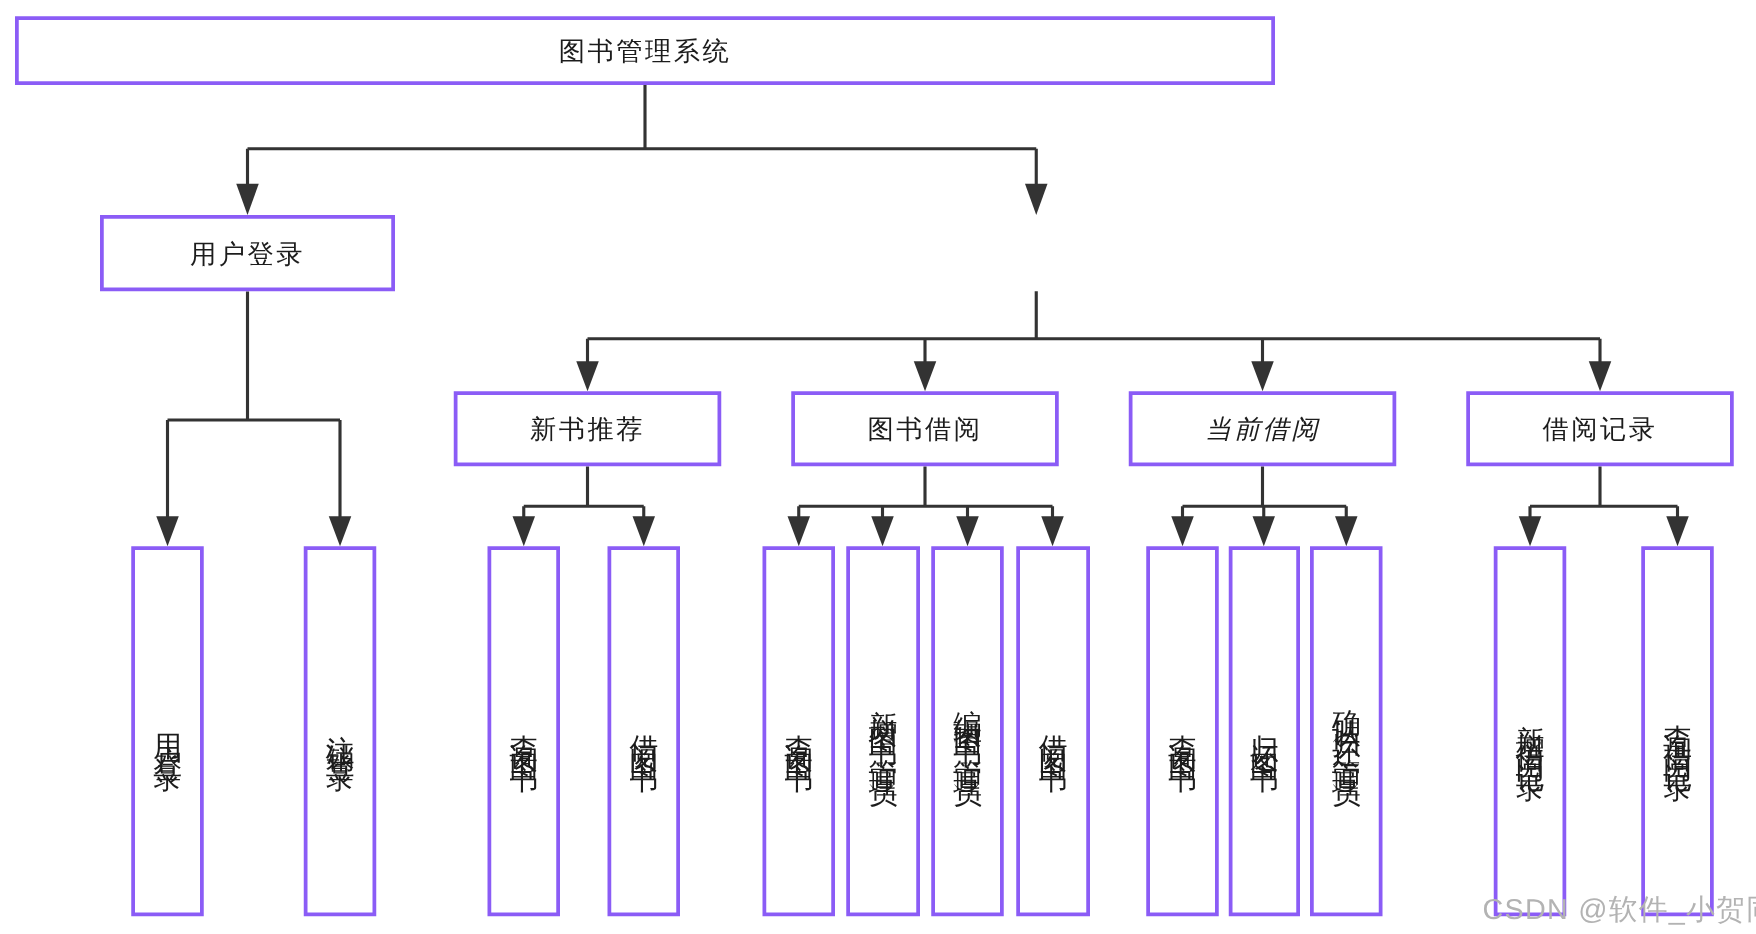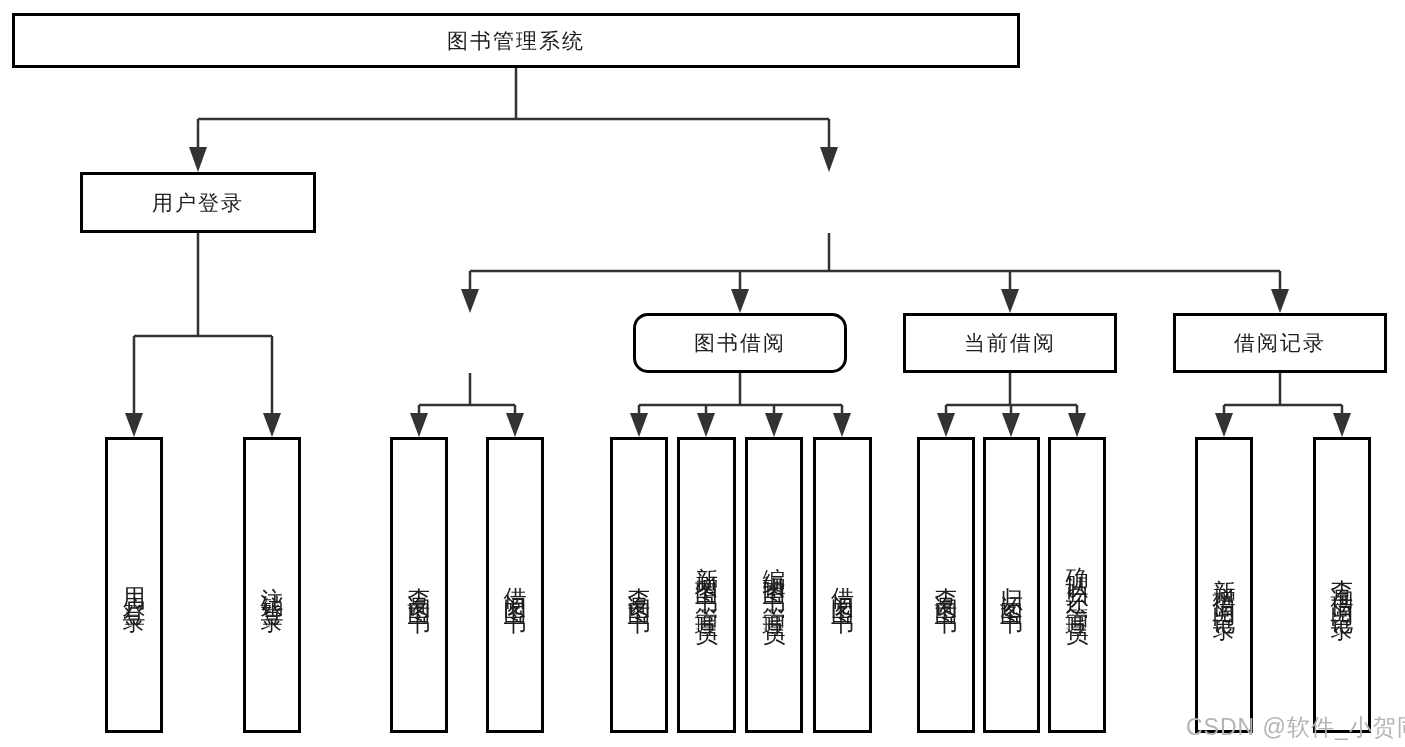--- a/index.html
+++ b/index.html
@@ -7,21 +7,21 @@
     position:relative;
     width:1405px;height:747px;
     background:#ffffff;
     font-family:"Liberation Sans","DejaVu Sans",sans-serif;
     overflow:hidden;
   }
   .wires{position:absolute;left:0;top:0;width:1405px;height:747px;pointer-events:none;}
   .box{
     position:absolute;
     box-sizing:border-box;
-    border:3px solid #000000;
+    border:3px solid #8b5cf6;
     background:#ffffff;
     color:#1c1c1c;
     display:flex;align-items:center;justify-content:center;
   }
   .hbox span{
     font-size:21px;
     letter-spacing:2px;
     white-space:nowrap;
   }
   .vbox span{
@@ -87,24 +87,27 @@
   </svg>
 
   <div class="box hbox" style="left:12px;top:13px;width:1008px;height:55px;">
     <span>图书管理系统</span>
   </div>
 
   <div class="box hbox" style="left:80px;top:172px;width:236px;height:61px;">
     <span>用户登录</span>
   </div>
 
-  <div class="box hbox" style="left:633px;top:313px;width:214px;height:60px;border-radius:15px;">
+  <div class="box hbox" style="left:363px;top:313px;width:214px;height:60px;">
+    <span>新书推荐</span>
+  </div>
+  <div class="box hbox" style="left:633px;top:313px;width:214px;height:60px;">
     <span>图书借阅</span>
   </div>
-  <div class="box hbox" style="left:903px;top:313px;width:214px;height:60px;">
+  <div class="box hbox" style="left:903px;top:313px;width:214px;height:60px;font-style:italic;">
     <span>当前借阅</span>
   </div>
   <div class="box hbox" style="left:1173px;top:313px;width:214px;height:60px;">
     <span>借阅记录</span>
   </div>
 
   <div class="box vbox" style="left:105px;top:437px;width:58px;height:296px;">
     <span>用户登录</span>
   </div>
   <div class="box vbox" style="left:243px;top:437px;width:58px;height:296px;">

